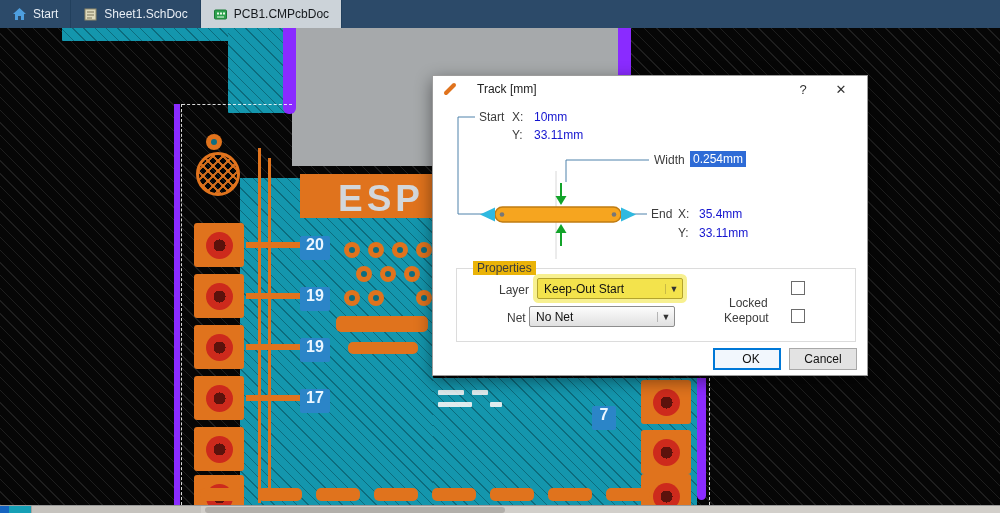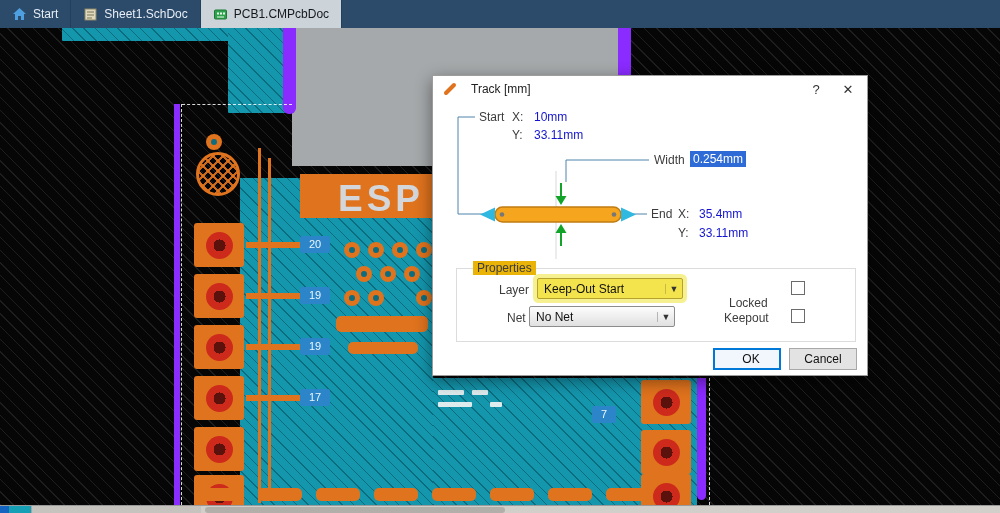--- a/index.html
+++ b/index.html
@@ -29,29 +29,29 @@
   .pad::after { content:""; position:absolute; left:50%; top:50%; width:27px; height:27px; margin:-13.5px 0 0 -13.5px;
     border-radius:50%; background: radial-gradient(circle, #5c120c 0 6px, #cd2a1c 6px); }
   .via { position:absolute; width:16px; height:16px; border-radius:50%; background:#e0731d; }
   .via::after { content:""; position:absolute; inset:5px; border-radius:50%; background:#0d6d80; }
   .mount { position:absolute; left:196px; top:124px; width:44px; height:44px; border-radius:50%;
     border:3px solid #e0731d;
     background: repeating-linear-gradient(45deg, rgba(224,115,29,.9) 0 2px, transparent 2px 7px),
                 repeating-linear-gradient(-45deg, rgba(224,115,29,.9) 0 2px, transparent 2px 7px); }
   .trace { position:absolute; background:#e0731d; }
   .obar { position:absolute; background:#e0731d; border-radius:5px; }
-  .net-tag { position:absolute; width:30px; height:17px; line-height:17px; text-align:center;
-    background:#2b85c8; color:#ebf6ff; font-weight:normal; font-size:11px; border-radius:2px; }
+  .net-tag { position:absolute; width:30px; height:24px; line-height:17px; text-align:center;
+    background:#2b85c8; color:#ebf6ff; font-weight:bold; font-size:16px; border-radius:2px; }
   .esp { position:absolute; font-weight:bold; font-size:37px; letter-spacing:4px; color:#d3d7db; }
   .wmark { position:absolute; background:rgba(245,245,245,.9); border-radius:1px; }
 
   
   .dialog { position:absolute; left:432px; top:75px; width:436px; height:301px; background:#ffffff;
     border:1px solid #9c9c9c; box-shadow:0 5px 16px rgba(0,0,0,.45); z-index:30; font-size:12px; color:#3c3c3c; }
-  .dlg-title { position:absolute; left:0; top:0; right:0; height:26px; display:flex; align-items:center; padding:0 10px; gap:14px; }
+  .dlg-title { position:absolute; left:0; top:0; right:7px; height:26px; display:flex; align-items:center; padding:0 10px; gap:20px; }
   .dlg-title .ttl { flex:1; color:#222; }
   .dlg-btn { width:18px; text-align:center; color:#333; font-size:13px; cursor:default; }
   .dlg-svg { position:absolute; left:0; top:0; pointer-events:none; }
   .fld { position:absolute; white-space:nowrap; }
   .blue-val { color:#1414cf; }
   .sel-val { background:#2e6bd6; color:#fff; padding:1px 3px; }
   .props { position:absolute; left:23px; top:192px; width:400px; height:74px; border:1px solid #dcdcdc; }
   .legend { position:absolute; left:40px; top:185px; background:#eab308; padding:0 4px; }
   .combo { position:absolute; height:21px; width:146px; border:1px solid #8d8d8d; border-radius:2px;
     background:linear-gradient(#fdfdfd,#e0e0e0); display:flex; align-items:center; font-size:12px; color:#111; }

